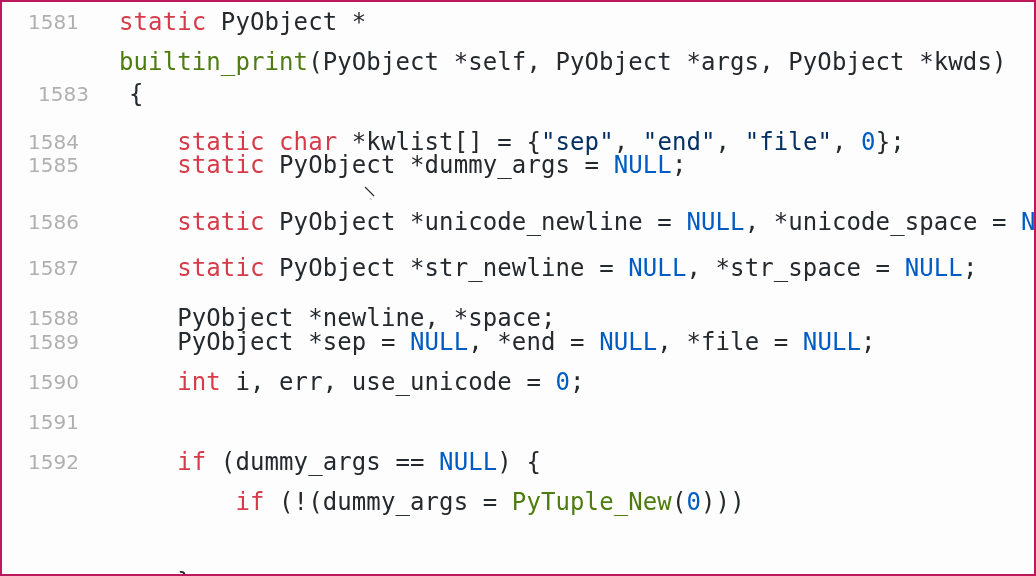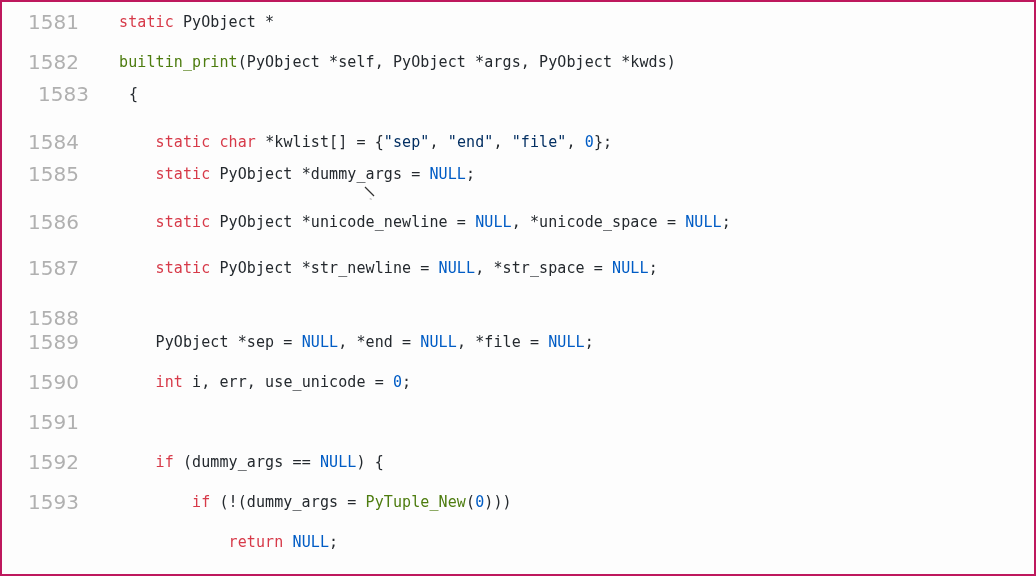--- a/index.html
+++ b/index.html
@@ -21,51 +21,51 @@
   .line {
     position: absolute; left: 0; height: 40px; width: 1030px;
     white-space: pre;
   }
   .ln {
     position: absolute; left: 0; width: 77px; text-align: right;
     color: #b0b0b0; font-size: 20px; line-height: 40px;
     font-family: "DejaVu Sans", "Liberation Sans", sans-serif;
   }
   .src {
-    position: absolute; left: 117px; font-size: 15px; line-height: 40px;
+    position: absolute; left: 117px; font-size: 24px; line-height: 40px;
     color: #24292e; letter-spacing: 0.1px;
   }
   .tok-kw { color: #d73a49; }
   .tok-fn { color: #4d7c0f; }
   .tok-const { color: #005cc5; }
   .tok-str { color: #032f62; }
   .tok-num { color: #005cc5; }
   .tok-plain { color: #24292e; }
   .cursor {
     position: absolute; left: 362px; top: 184px; width: 12px; height: 20px;
   }
 </style>
 </head>
 <body>
 
 <div class="frame">
   <div class="code" id="code">
       <div class="line" style="top: 0px;"><span class="ln">1581</span><span class="src"><span class="tok-kw">static</span><span class="tok-plain"> PyObject *</span></span></div>
-      <div class="line" style="top: 40px;"><span class="ln">1582</span><span class="src"><span class="tok-fn">builtin_print</span><span class="tok-plain">(PyObject *self, PyObject *args, PyObject *kwds)</span></span></div>
+      <div class="line" style="top: 40px;"><span class="src"><span class="tok-fn">builtin_print</span><span class="tok-plain">(PyObject *self, PyObject *args, PyObject *kwds)</span></span></div>
       <div class="line" style="top: 72px; margin-left: 10px;"><span class="ln">1583</span><span class="src"><span class="tok-plain">{</span></span></div>
       <div class="line" style="top: 120px;"><span class="ln">1584</span><span class="src"><span class="tok-plain">    </span><span class="tok-kw">static</span><span class="tok-plain"> </span><span class="tok-kw">char</span><span class="tok-plain"> *kwlist[] = {</span><span class="tok-str">"sep"</span><span class="tok-plain">, </span><span class="tok-str">"end"</span><span class="tok-plain">, </span><span class="tok-str">"file"</span><span class="tok-plain">, </span><span class="tok-num">0</span><span class="tok-plain">};</span></span></div>
-      <div class="line" style="top: 152px;"><span class="ln">1585</span><span class="src"><span class="tok-plain">    </span><span class="tok-kw">static</span><span class="tok-plain"> PyObject *dummy_args = </span><span class="tok-const">NULL</span><span class="tok-plain">;</span></span></div>
+      <div class="line" style="top: 143px;"><span class="ln">1585</span><span class="src"><span class="tok-plain">    </span><span class="tok-kw">static</span><span class="tok-plain"> PyObject *dummy_args = </span><span class="tok-const">NULL</span><span class="tok-plain">;</span></span></div>
       <div class="line" style="top: 200px; padding-left: 12px;"><span class="ln">1586</span><span class="src"><span class="tok-plain">    </span><span class="tok-kw">static</span><span class="tok-plain"> PyObject *unicode_newline = </span><span class="tok-const">NULL</span><span class="tok-plain">, *unicode_space = </span><span class="tok-const">NULL</span><span class="tok-plain">;</span></span></div>
       <div class="line" style="top: 246px;"><span class="ln">1587</span><span class="src"><span class="tok-plain">    </span><span class="tok-kw">static</span><span class="tok-plain"> PyObject *str_newline = </span><span class="tok-const">NULL</span><span class="tok-plain">, *str_space = </span><span class="tok-const">NULL</span><span class="tok-plain">;</span></span></div>
-      <div class="line" style="top: 296px;"><span class="ln">1588</span></div>
+      <div class="line" style="top: 296px;"><span class="ln">1588</span><span class="src"><span class="tok-plain">    PyObject *newline, *space;</span></span></div>
       <div class="line" style="top: 320px;"><span class="ln">1589</span><span class="src"><span class="tok-plain">    PyObject *sep = </span><span class="tok-const">NULL</span><span class="tok-plain">, *end = </span><span class="tok-const">NULL</span><span class="tok-plain">, *file = </span><span class="tok-const">NULL</span><span class="tok-plain">;</span></span></div>
       <div class="line" style="top: 360px;"><span class="ln">1590</span><span class="src"><span class="tok-plain">    </span><span class="tok-kw">int</span><span class="tok-plain"> i, err, use_unicode = </span><span class="tok-num">0</span><span class="tok-plain">;</span></span></div>
       <div class="line" style="top: 400px;"><span class="ln">1591</span><span class="src"></span></div>
       <div class="line" style="top: 440px;"><span class="ln">1592</span><span class="src"><span class="tok-plain">    </span><span class="tok-kw">if</span><span class="tok-plain"> (dummy_args == </span><span class="tok-const">NULL</span><span class="tok-plain">) {</span></span></div>
-      <div class="line" style="top: 480px;"><span class="ln">1593</span><span class="src"><span class="tok-plain">        </span><span class="tok-kw">if</span><span class="tok-plain"> (!(dummy_args = </span><span class="tok-fn">PyTuple_New</span><span class="tok-plain">(</span><span class="tok-num">0</span><span class="tok-plain">)))</span></span></div>
-      <div class="line" style="top: 520px;"><span class="src"><span class="tok-plain">            </span><span class="tok-kw">return</span><span class="tok-plain"> </span><span class="tok-const">NULL</span><span class="tok-plain">;</span></span></div>
+      <div class="line" style="top: 480px;"><span class="src"><span class="tok-plain">        </span><span class="tok-kw">if</span><span class="tok-plain"> (!(dummy_args = </span><span class="tok-fn">PyTuple_New</span><span class="tok-plain">(</span><span class="tok-num">0</span><span class="tok-plain">)))</span></span></div>
+      <div class="line" style="top: 520px;"></div>
       <div class="line" style="top: 560px;"><span class="ln">1595</span><span class="src"><span class="tok-plain">    }</span></span></div>
     </div>
   <svg class="cursor" viewBox="0 0 12 20">
     <path d="M1 1 L10 10" stroke="#333" stroke-width="1.3" fill="none"></path>
     <path d="M5 13 l2 -1 l1 2 z" fill="#bbb"></path>
   </svg>
 </div>
 
 </body></html>

